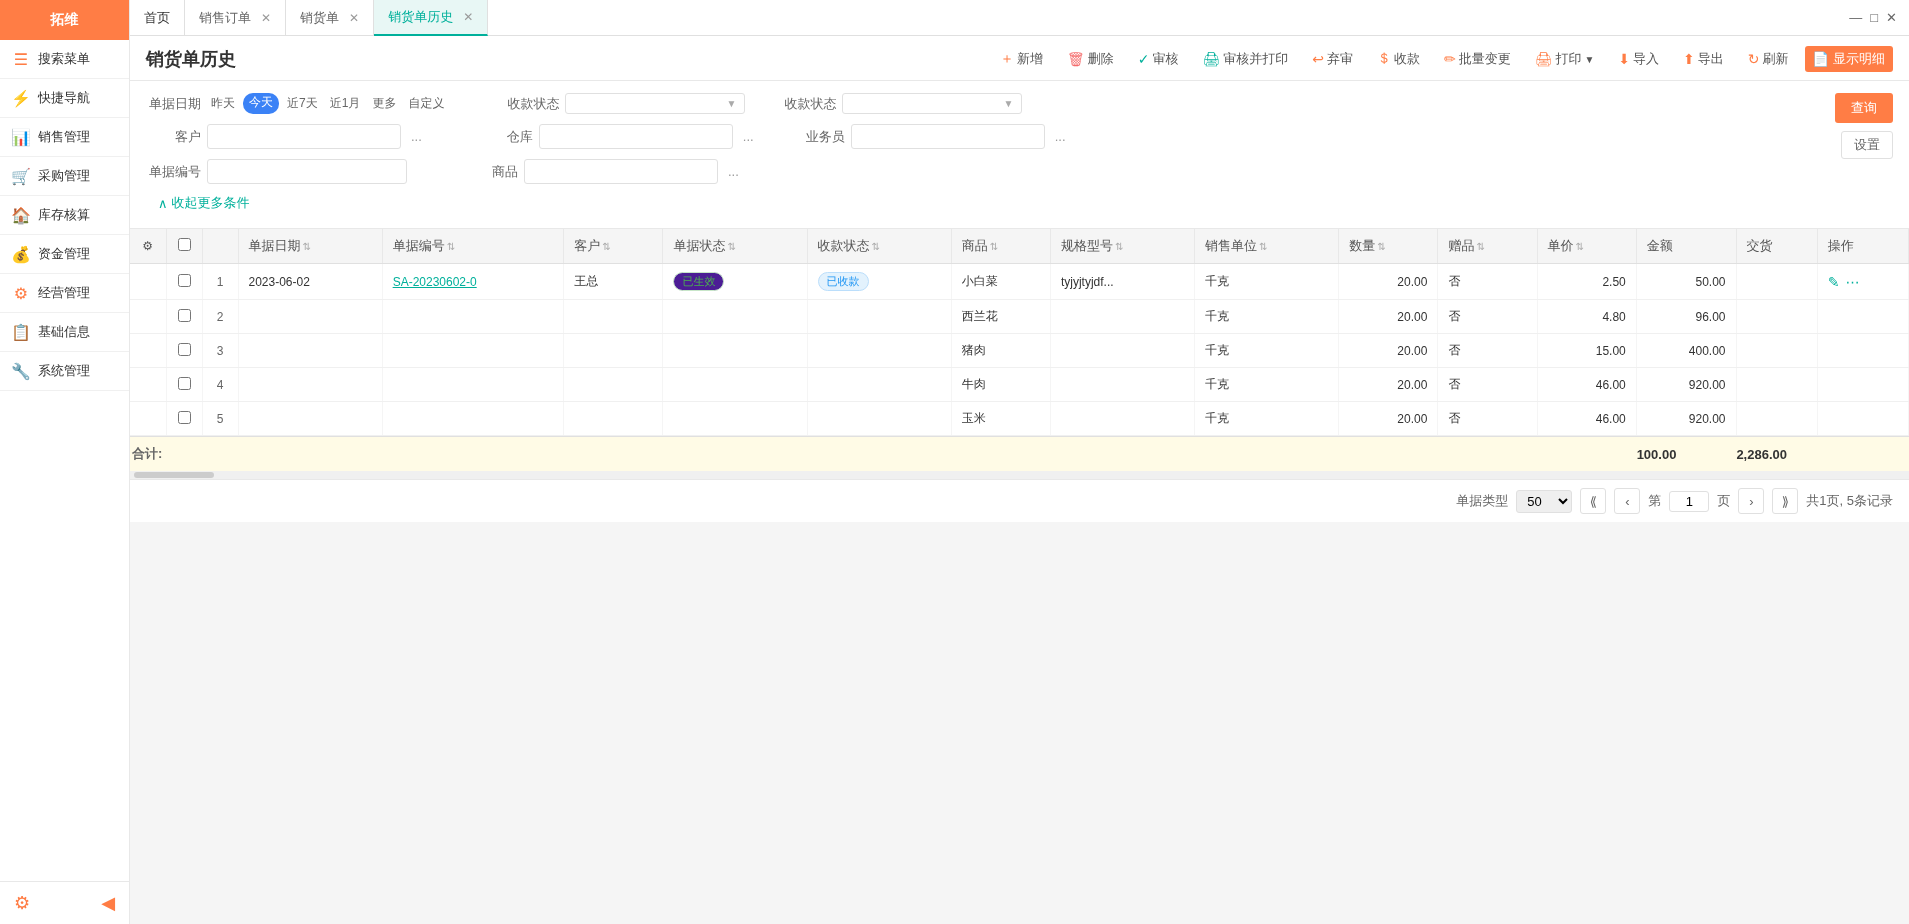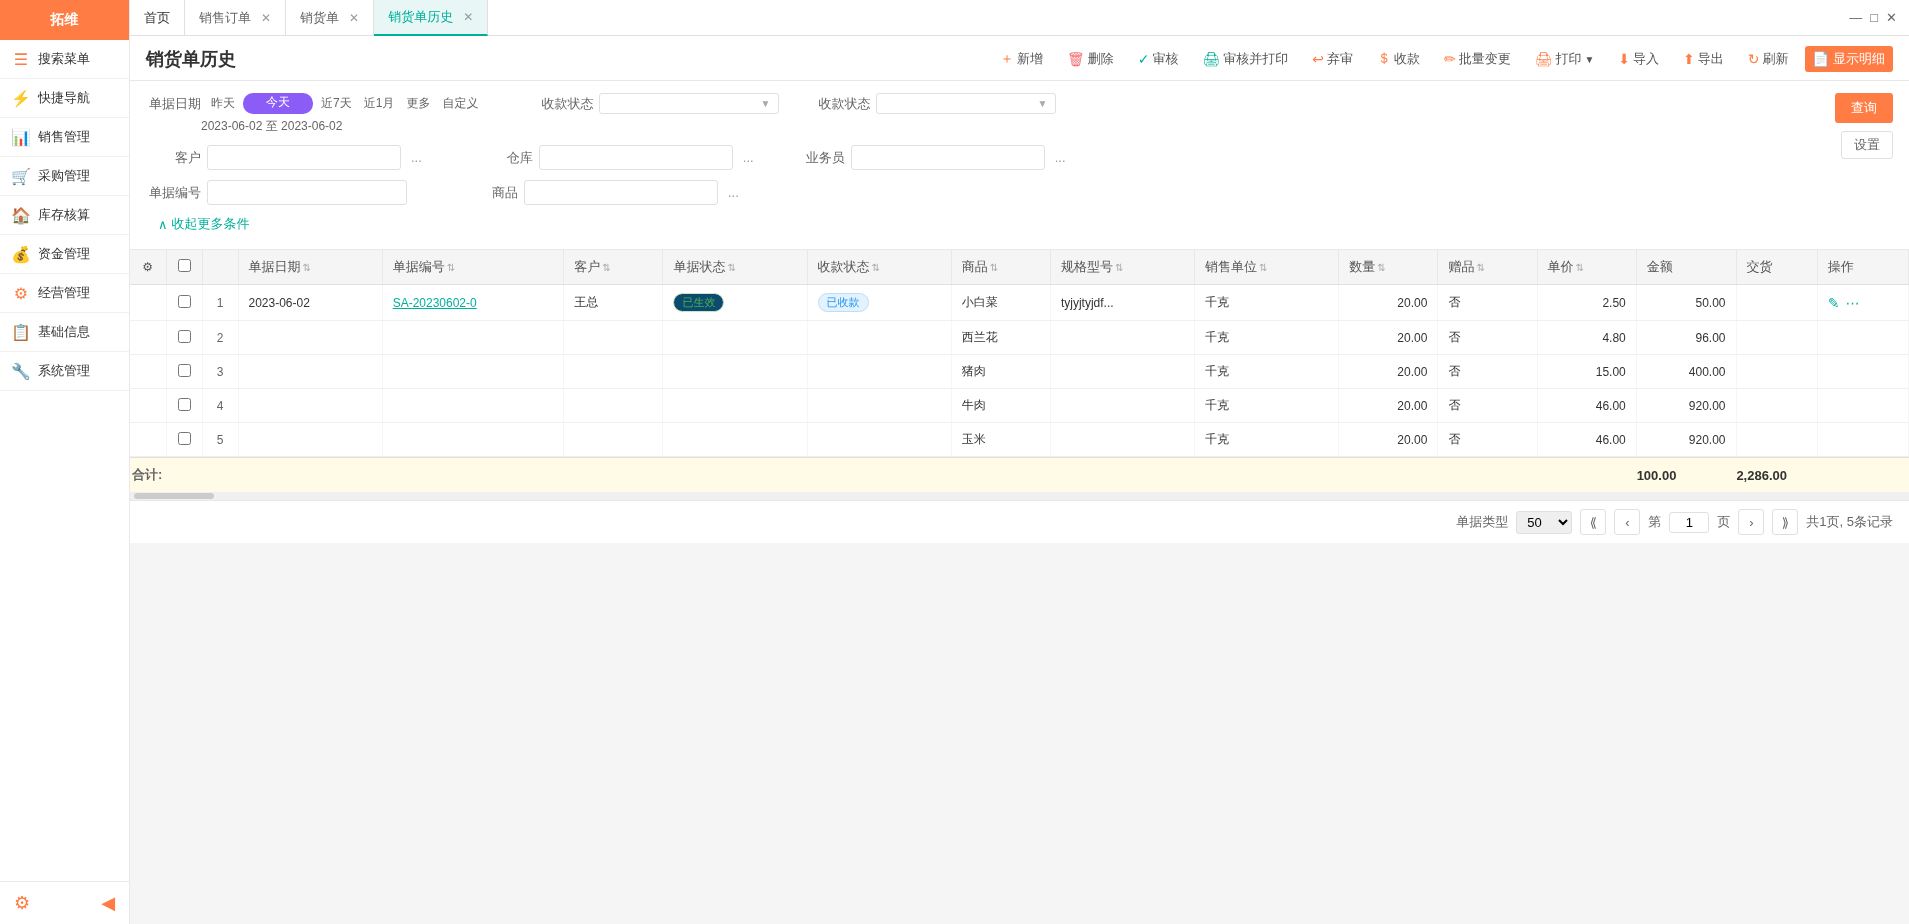--- a/index.html
+++ b/index.html
@@ -40,41 +40,41 @@
     
     .filter-section { background: #fff; padding: 12px 16px; border-bottom: 1px solid #e8e8e8; }
     .filter-row { display: flex; align-items: center; margin-bottom: 10px; gap: 16px; flex-wrap: wrap; }
     .filter-row:last-child { margin-bottom: 0; }
     .filter-label { color: #666; white-space: nowrap; min-width: 55px; text-align: right; }
     .filter-input { border: 1px solid #e0e0e0; border-radius: 3px; padding: 4px 8px; color: #333; min-width: 140px; outline: none; }
     .filter-select-wrapper { display: flex; align-items: center; border: 1px solid #e0e0e0; border-radius: 3px; padding: 4px 8px; min-width: 160px; background: #fff; cursor: pointer; }
     .date-filter { display: flex; align-items: center; gap: 8px; }
     .date-options { display: flex; gap: 4px; }
     .date-opt { color: #666; cursor: pointer; font-size: 12px; padding: 2px 4px; border-radius: 3px; }
-    .date-opt.active { background: #8b5cf6; color: #fff; border-radius: 10px; padding: 1px 23px; }
+    .date-opt.active { background: #3b82f6; color: #fff; border-radius: 10px; padding: 1px 6px; }
     .date-range { color: #666; font-size: 12px; }
     .filter-dots { color: #999; cursor: pointer; margin-left: 4px; }
     .filter-item { display: flex; align-items: center; gap: 6px; }
     .collapse-btn { display: flex; align-items: center; gap: 4px; color: #00b09b; cursor: pointer; font-size: 12px; margin: 0 auto; padding: 4px 12px; }
 
     
     .query-btn { background: #ff7d45; color: #fff; border: none; border-radius: 3px; padding: 6px 16px; cursor: pointer; font-size: 13px; }
     .settings-btn { background: #fff; color: #666; border: 1px solid #e0e0e0; border-radius: 3px; padding: 4px 12px; cursor: pointer; font-size: 13px; margin-top: 4px; }
     .btn-group-right { display: flex; flex-direction: column; align-items: flex-end; gap: 4px; }
 
     
     .table-section { background: #fff; margin: 0; }
     .table-wrapper { overflow-x: auto; }
     table { width: 100%; border-collapse: collapse; }
     thead tr { background: #f5f5f5; }
     th { padding: 8px 10px; text-align: left; color: #555; font-weight: normal; border-bottom: 1px solid #e0e0e0; border-right: 1px solid #e8e8e8; white-space: nowrap; font-size: 12px; }
     th .sort-icon { color: #aaa; font-size: 10px; margin-left: 2px; }
     td { padding: 8px 10px; border-bottom: 1px solid #f0f0f0; border-right: 1px solid #f5f5f5; color: #333; font-size: 12px; white-space: nowrap; }
     .status-badge { display: inline-block; padding: 1px 8px; border-radius: 10px; font-size: 11px; }
-    .status-valid { background: #0c4a6e; color: #4caf50; border: 1px solid #c8e6c9; }
+    .status-valid { background: #4c1d95; color: #4caf50; border: 1px solid #c8e6c9; }
     .status-paid { background: #e3f2fd; color: #2196f3; border: 1px solid #bbdefb; }
     .action-icons { display: flex; gap: 6px; }
     .action-icon { color: #00b09b; cursor: pointer; font-size: 14px; }
     .gear-col { width: 36px; text-align: center; }
     .num-col { width: 36px; text-align: center; color: #666; }
     .checkbox-col { width: 36px; text-align: center; }
 
     
     .table-footer { background: #fffbe6; padding: 8px 2px; display: flex; align-items: center; border-top: 1px solid #e0e0e0; }
     .footer-label { color: #666; margin-right: 16px; font-weight: bold; }
@@ -253,23 +253,20 @@
             </div>
             <div class="filter-item" style="margin-left:20px;">
               <span class="filter-label">收款状态</span>
               <div class="filter-select-wrapper" style="min-width:180px;">
                 <span style="flex:1; color:#bbb; font-size:12px;"></span>
                 <span style="color:#aaa; font-size:10px;">▼</span>
               </div>
             </div>
           </div>
 
-          <div style="margin-left:55px; margin-bottom:10px; margin-top:-6px;">
-            <span class="date-range">2023-06-02 至 2023-06-02</span>
-          </div>
 
           <div class="filter-row">
             <div class="filter-item">
               <span class="filter-label">客户</span>
               <input class="filter-input" style="min-width: 160px;">
               <span class="filter-dots">...</span>
             </div>
             <div class="filter-item" style="margin-left:40px;">
               <span class="filter-label">仓库</span>
               <input class="filter-input" style="min-width: 160px;">

